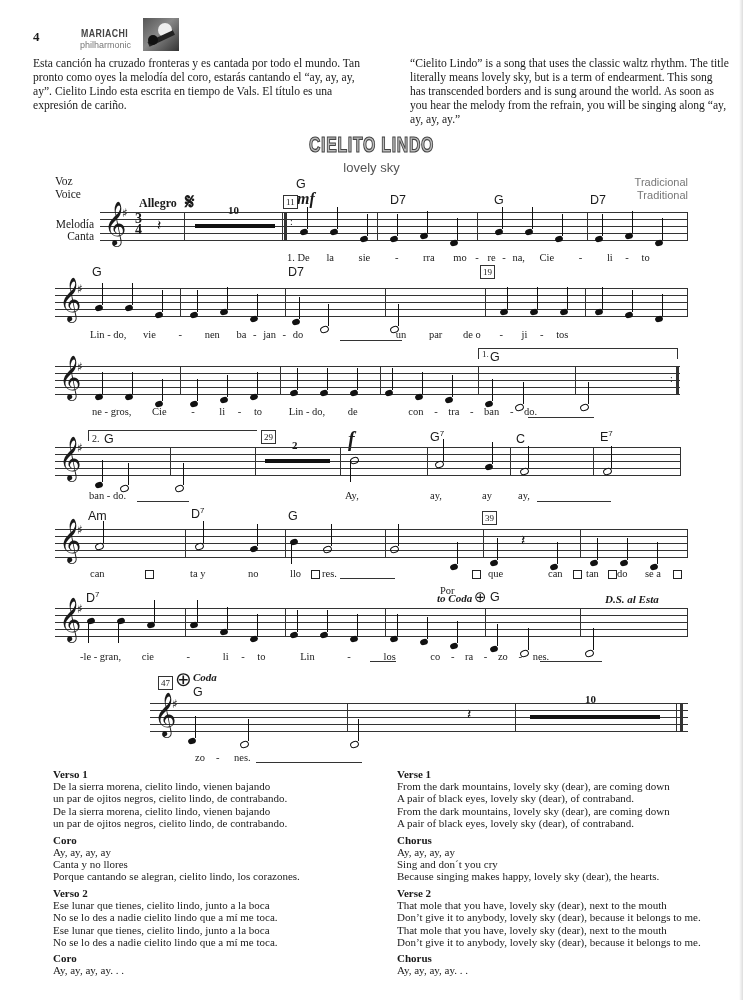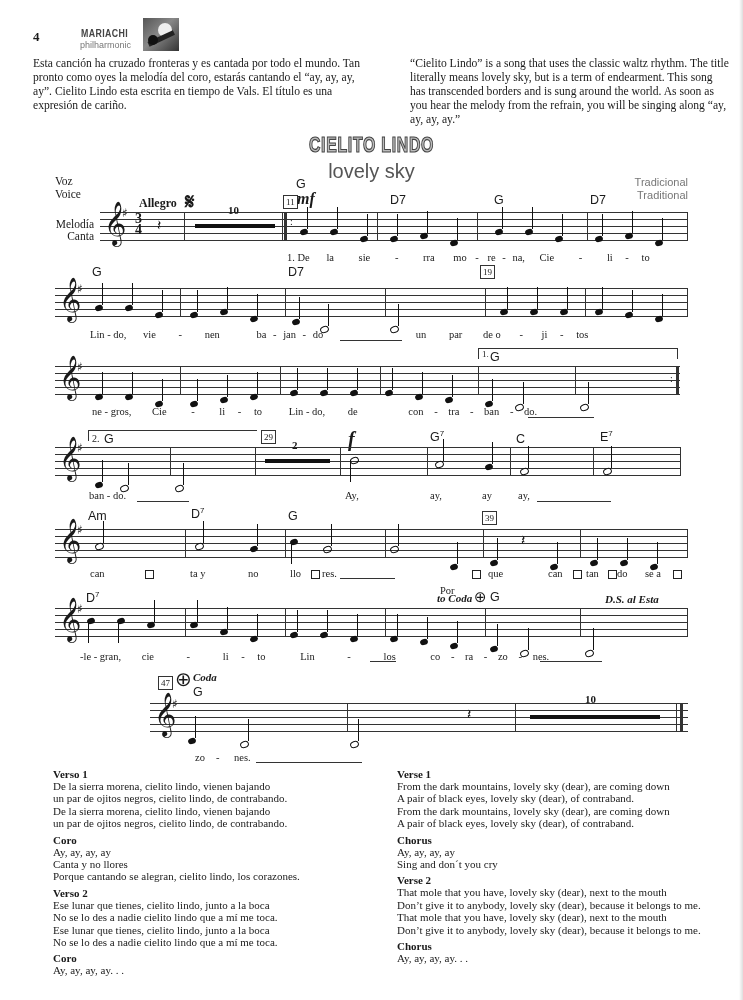--- a/index.html
+++ b/index.html
@@ -6,21 +6,21 @@
   body { width:743px; height:1000px; position:relative; overflow:hidden; font-family:"Liberation Serif", serif; color:#1a1a1a; }
   .abs { position:absolute; }
   .pagenum { left:33px; top:29px; font-weight:bold; font-size:13px; }
   .logo-title { left:81px; top:27px; font-family:"Liberation Sans", sans-serif; font-weight:bold; font-size:11px; letter-spacing:0.5px; color:#444; transform:scaleX(0.8); transform-origin:left; }
   .logo-sub { left:80px; top:40px; font-family:"Liberation Sans", sans-serif; font-size:9px; color:#777; }
   .logo-img { left:143px; top:18px; width:36px; height:33px; background:linear-gradient(135deg,#555 0%,#888 45%,#333 100%); }
   .intro { font-size:11.6px; line-height:14px; }
   .intro-es { left:33px; top:57px; width:340px; }
   .intro-en { left:410px; top:57px; width:320px; }
   .song-title { left:0; width:743px; top:132px; text-align:center; font-family:"Liberation Sans", sans-serif; font-weight:bold; font-size:22px; color:#bbb; -webkit-text-stroke:1.2px #444; transform:scaleX(0.72); letter-spacing:1px; }
-  .song-sub { left:0; width:743px; top:160px; text-align:center; font-family:"Liberation Sans", sans-serif; font-size:20px; color:#555; font-weight:300; }
+  .song-sub { left:0; width:743px; top:160px; text-align:center; font-family:"Liberation Sans", sans-serif; font-size:13px; color:#555; font-weight:300; }
   .composer { font-family:"Liberation Sans", sans-serif; font-size:11px; color:#777; text-align:right; }
   .voice-label { font-size:11.5px; line-height:13px; }
   .inst-label { font-size:11.5px; line-height:12px; text-align:right; width:58px; }
   .tempo { font-weight:bold; font-size:12px; }
   .chord { font-family:"Liberation Sans", sans-serif; font-size:12.5px; }
   .chord sup { font-size:8px; }
   .rehearsal { border:1px solid #333; font-size:9px; padding:0 2px; line-height:12px; }
   .dyn { font-style:italic; font-weight:bold; font-size:16px; }
   .lyric { font-size:10.5px; white-space:nowrap; }
   .staff { position:absolute; }
@@ -193,21 +193,21 @@
     <div class="stem" style="left:577px;top:2px;height:22px"></div>
   <div class="note" style="left:600px;top:28px"></div>
     <div class="stem" style="left:607px;top:6px;height:22px"></div>
   <div class="barline" style="left:632px;top:0;height:29px;"></div>
 </div>
 <div class="abs lyric" style="left:90px;top:329px;">
   <span>Lin - do,</span>
   <span style="margin-left:14px">vie</span>
   <span style="margin-left:20px">-</span>
   <span style="margin-left:20px">nen</span>
-  <span style="margin-left:34px">ba</span>
+  <span style="margin-left:14px">ba</span>
   <span style="margin-left:4px">-</span>
   <span style="margin-left:4px">jan</span>
   <span style="margin-left:4px">-</span>
   <span style="margin-left:4px">do</span>
   <span style="margin-left:90px">un</span>
   <span style="margin-left:20px">par</span>
   <span style="margin-left:18px">de o</span>
   <span style="margin-left:16px">-</span>
   <span style="margin-left:16px">ji</span>
   <span style="margin-left:10px">-</span>
@@ -532,20 +532,21 @@
     <div class="section-head">Verse 1</div>
     <div class="verse-line">From the dark mountains, lovely sky (dear), are coming down</div>
     <div class="verse-line">A pair of black eyes, lovely sky (dear), of contraband.</div>
     <div class="verse-line">From the dark mountains, lovely sky (dear), are coming down</div>
     <div class="verse-line">A pair of black eyes, lovely sky (dear), of contraband.</div>
   </div>
   <div style="margin-top:4px">
     <div class="section-head">Chorus</div>
     <div class="verse-line">Ay, ay, ay, ay</div>
     <div class="verse-line">Sing and don´t you cry</div>
+    <div class="verse-line">Because singing makes happy, lovely sky (dear), the hearts.</div>
   </div>
   <div style="margin-top:4px">
     <div class="section-head">Verse 2</div>
     <div class="verse-line">That mole that you have, lovely sky (dear), next to the mouth</div>
     <div class="verse-line">Don’t give it to anybody, lovely sky (dear), because it belongs to me.</div>
     <div class="verse-line">That mole that you have, lovely sky (dear), next to the mouth</div>
     <div class="verse-line">Don’t give it to anybody, lovely sky (dear), because it belongs to me.</div>
   </div>
   <div style="margin-top:4px">
     <div class="section-head">Chorus</div>

